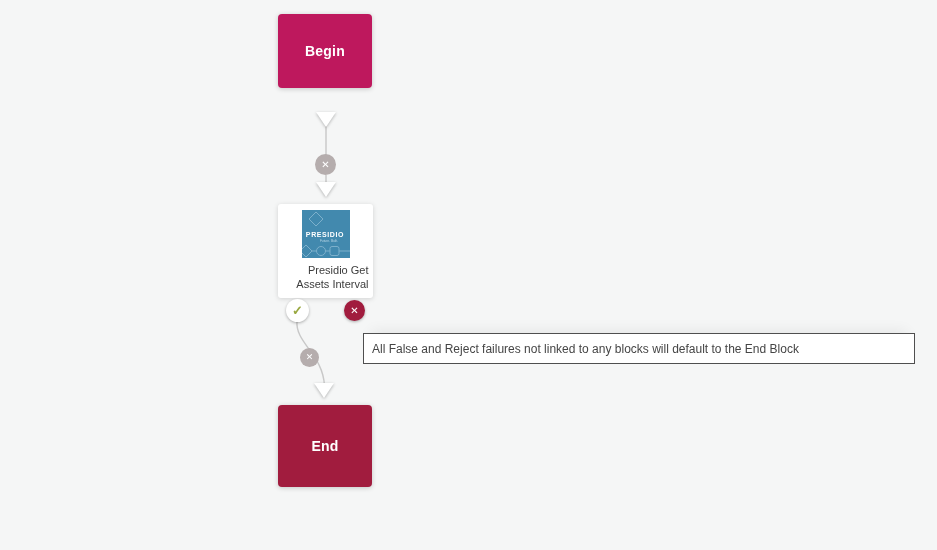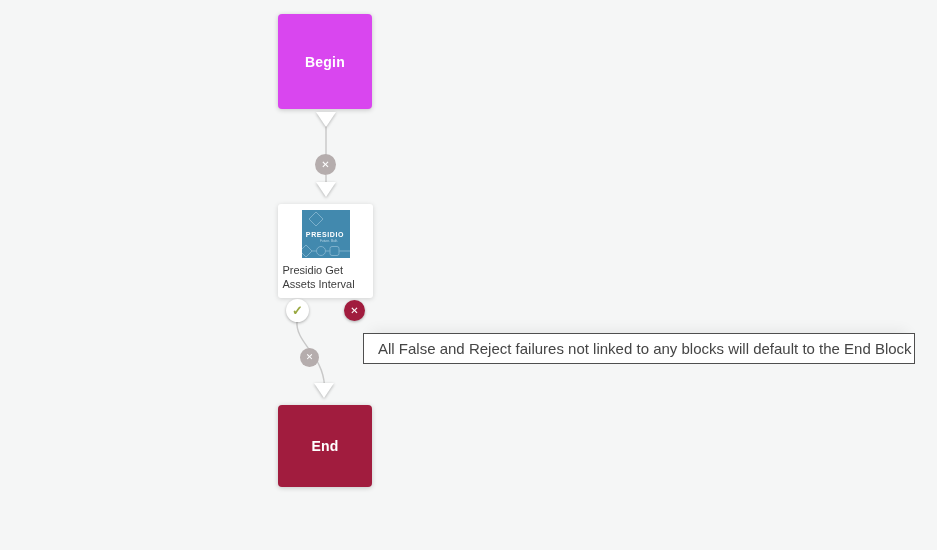--- a/index.html
+++ b/index.html
@@ -27,21 +27,21 @@
     display: flex;
     align-items: center;
     justify-content: center;
     color: #ffffff;
     font-weight: bold;
     font-size: 14px;
     letter-spacing: 0.2px;
     box-shadow: 0 1px 5px rgba(0,0,0,0.2);
     cursor: pointer;
   }
-  #begin-block { left: 278px; top: 14px; width: 94px; height: 95px; background: #d946ef; }
+  #begin-block { left: 278px; top: 14px; width: 94px; height: 74px; background: #be185d; }
   #end-block   { left: 278px; top: 405px; width: 94px; height: 82px; background: #a11c3e; }
 
   .arrowhead {
     position: absolute;
     width: 0; height: 0;
     border-left: 10px solid transparent;
     border-right: 10px solid transparent;
     border-top: 15px solid #ffffff;
     filter: drop-shadow(0 1.5px 1.5px rgba(0,0,0,0.28));
   }
@@ -77,34 +77,34 @@
     flex-direction: column;
     align-items: center;
     padding-top: 6px;
     cursor: pointer;
   }
   #presidio-card .step-title {
     margin-top: 5px;
     font-size: 11px;
     line-height: 14px;
     color: #3c3c3c;
-    text-align: left;
+    text-align: right;
     width: 86px;
   }
 
   #tooltip {
     position: absolute;
     left: 363px; top: 333px;
     width: 552px; height: 31px;
     background: #ffffff;
     border: 1px solid #4f4f4f;
     display: flex;
     align-items: center;
-    padding: 0 14px;
-    font-size: 15px;
+    padding: 0 8px;
+    font-size: 12px;
     color: #454545;
     white-space: nowrap;
     box-shadow: 0 -10px 14px -8px rgba(0,0,0,0.07);
   }
 </style>
 </head>
 <body>
 
 <div class="canvas">
 

